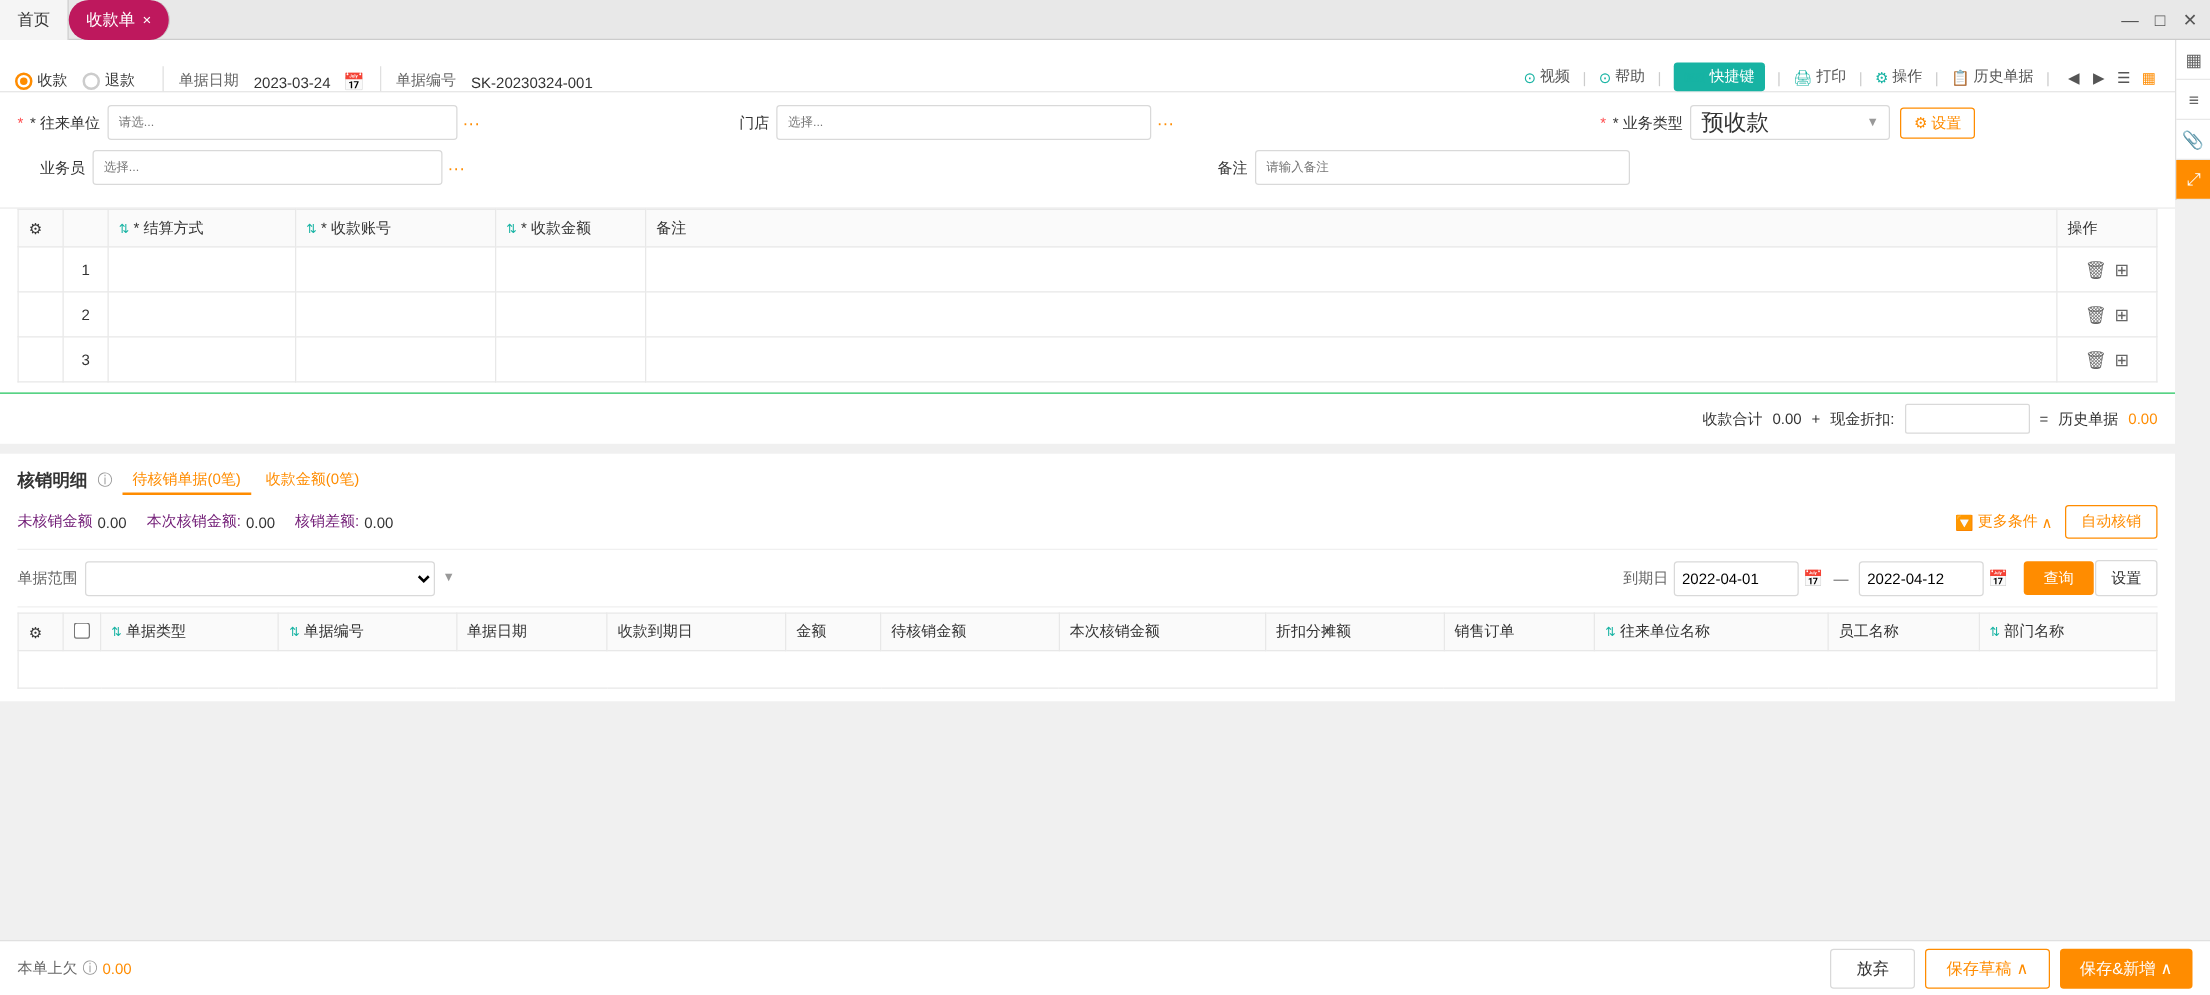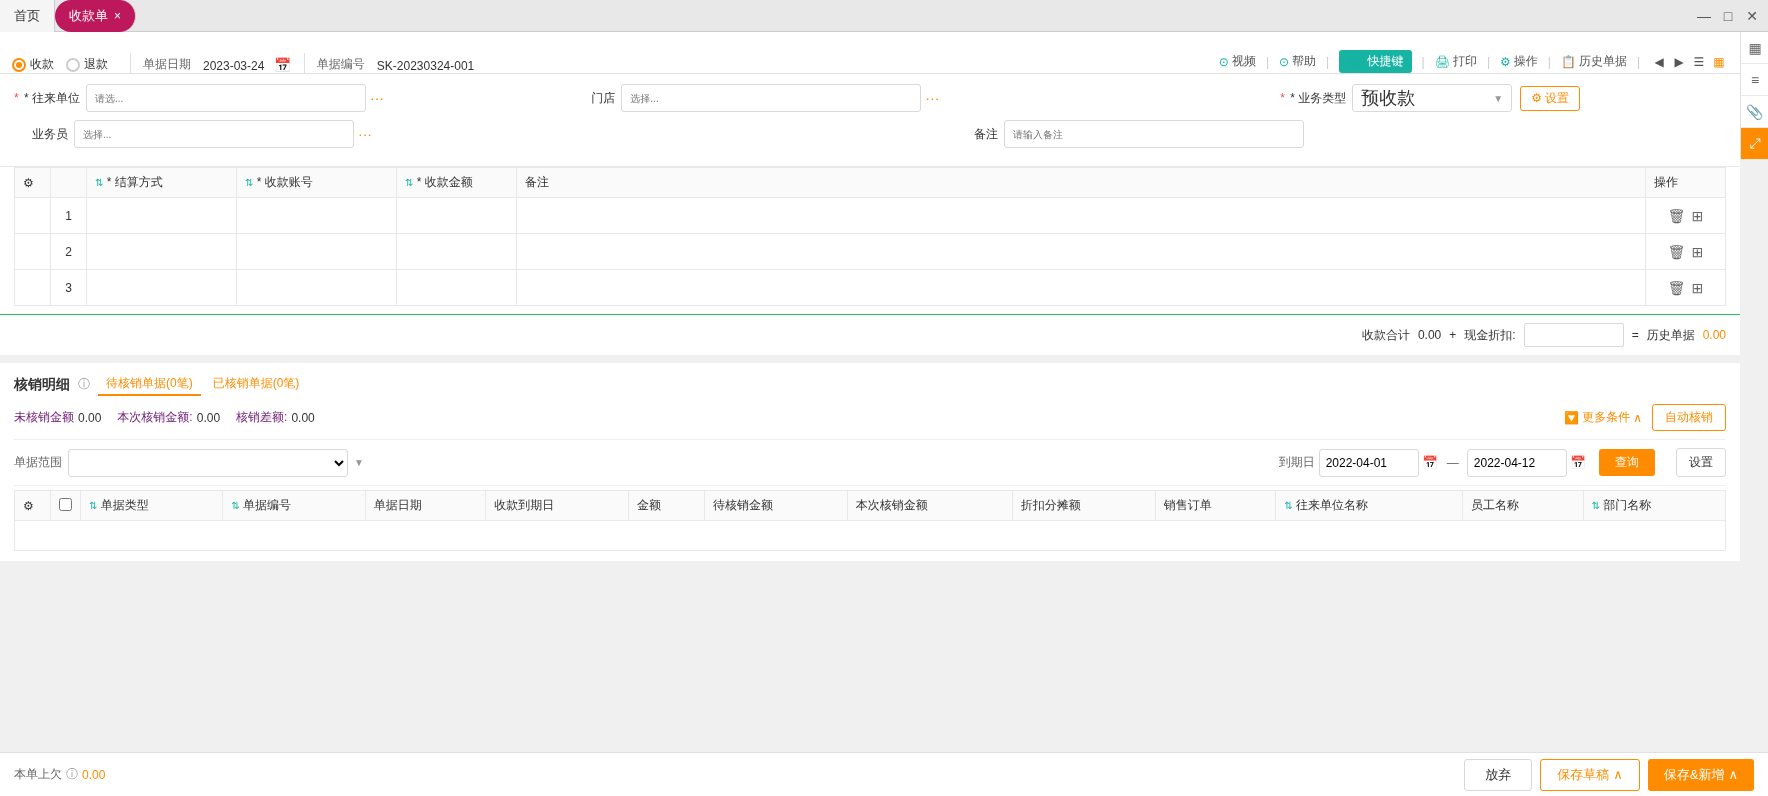--- a/index.html
+++ b/index.html
@@ -121,21 +121,21 @@
       flex: 1; height: 28px; border: 1px solid #d9d9d9; border-radius: 3px;
       padding: 0 8px; font-size: 12px; background: #fff; outline: none; max-width: 280px;
     }
     .filter-down { color: #999; font-size: 10px; }
     .filter-date { display: flex; align-items: center; gap: 4px; }
     .date-input {
       width: 100px; height: 28px; border: 1px solid #d9d9d9; border-radius: 3px;
       padding: 0 6px; font-size: 12px; background: #fff; outline: none;
     }
     .date-icon { color: #17b3a3; cursor: pointer; font-size: 13px; }
-    .filter-actions { display: flex; gap: 21px; align-items: center; }
+    .filter-actions { display: flex; gap: 1px; align-items: center; }
     .btn-query {
       background: #ff8c00; border: none; color: #fff;
       padding: 5px 16px; border-radius: 3px; cursor: pointer; font-size: 12px;
     }
     .btn-setting2 {
       background: #fff; border: 1px solid #d9d9d9; color: #333;
       padding: 5px 12px; border-radius: 3px; cursor: pointer; font-size: 12px;
     }
 
     
@@ -400,21 +400,21 @@
 
   <div class="verify-section">
     <div class="verify-title">
       <span class="verify-title-text">核销明细</span>
       <span class="verify-info">ⓘ</span>
       <div class="verify-tab">
         <div class="verify-tab-item active">
           <span>待核销单据(0笔)</span>
         </div>
         <div class="verify-tab-item">
-          <span>已核销单据(0笔)</span>
+          <span>收款金额(0笔)</span>
         </div>
       </div>
     </div>
 
     <div class="verify-stats">
       <div class="stat-item">
         <span class="stat-label">未核销金额</span>
         <span class="stat-value">0.00</span>
       </div>
       <div class="stat-item">

